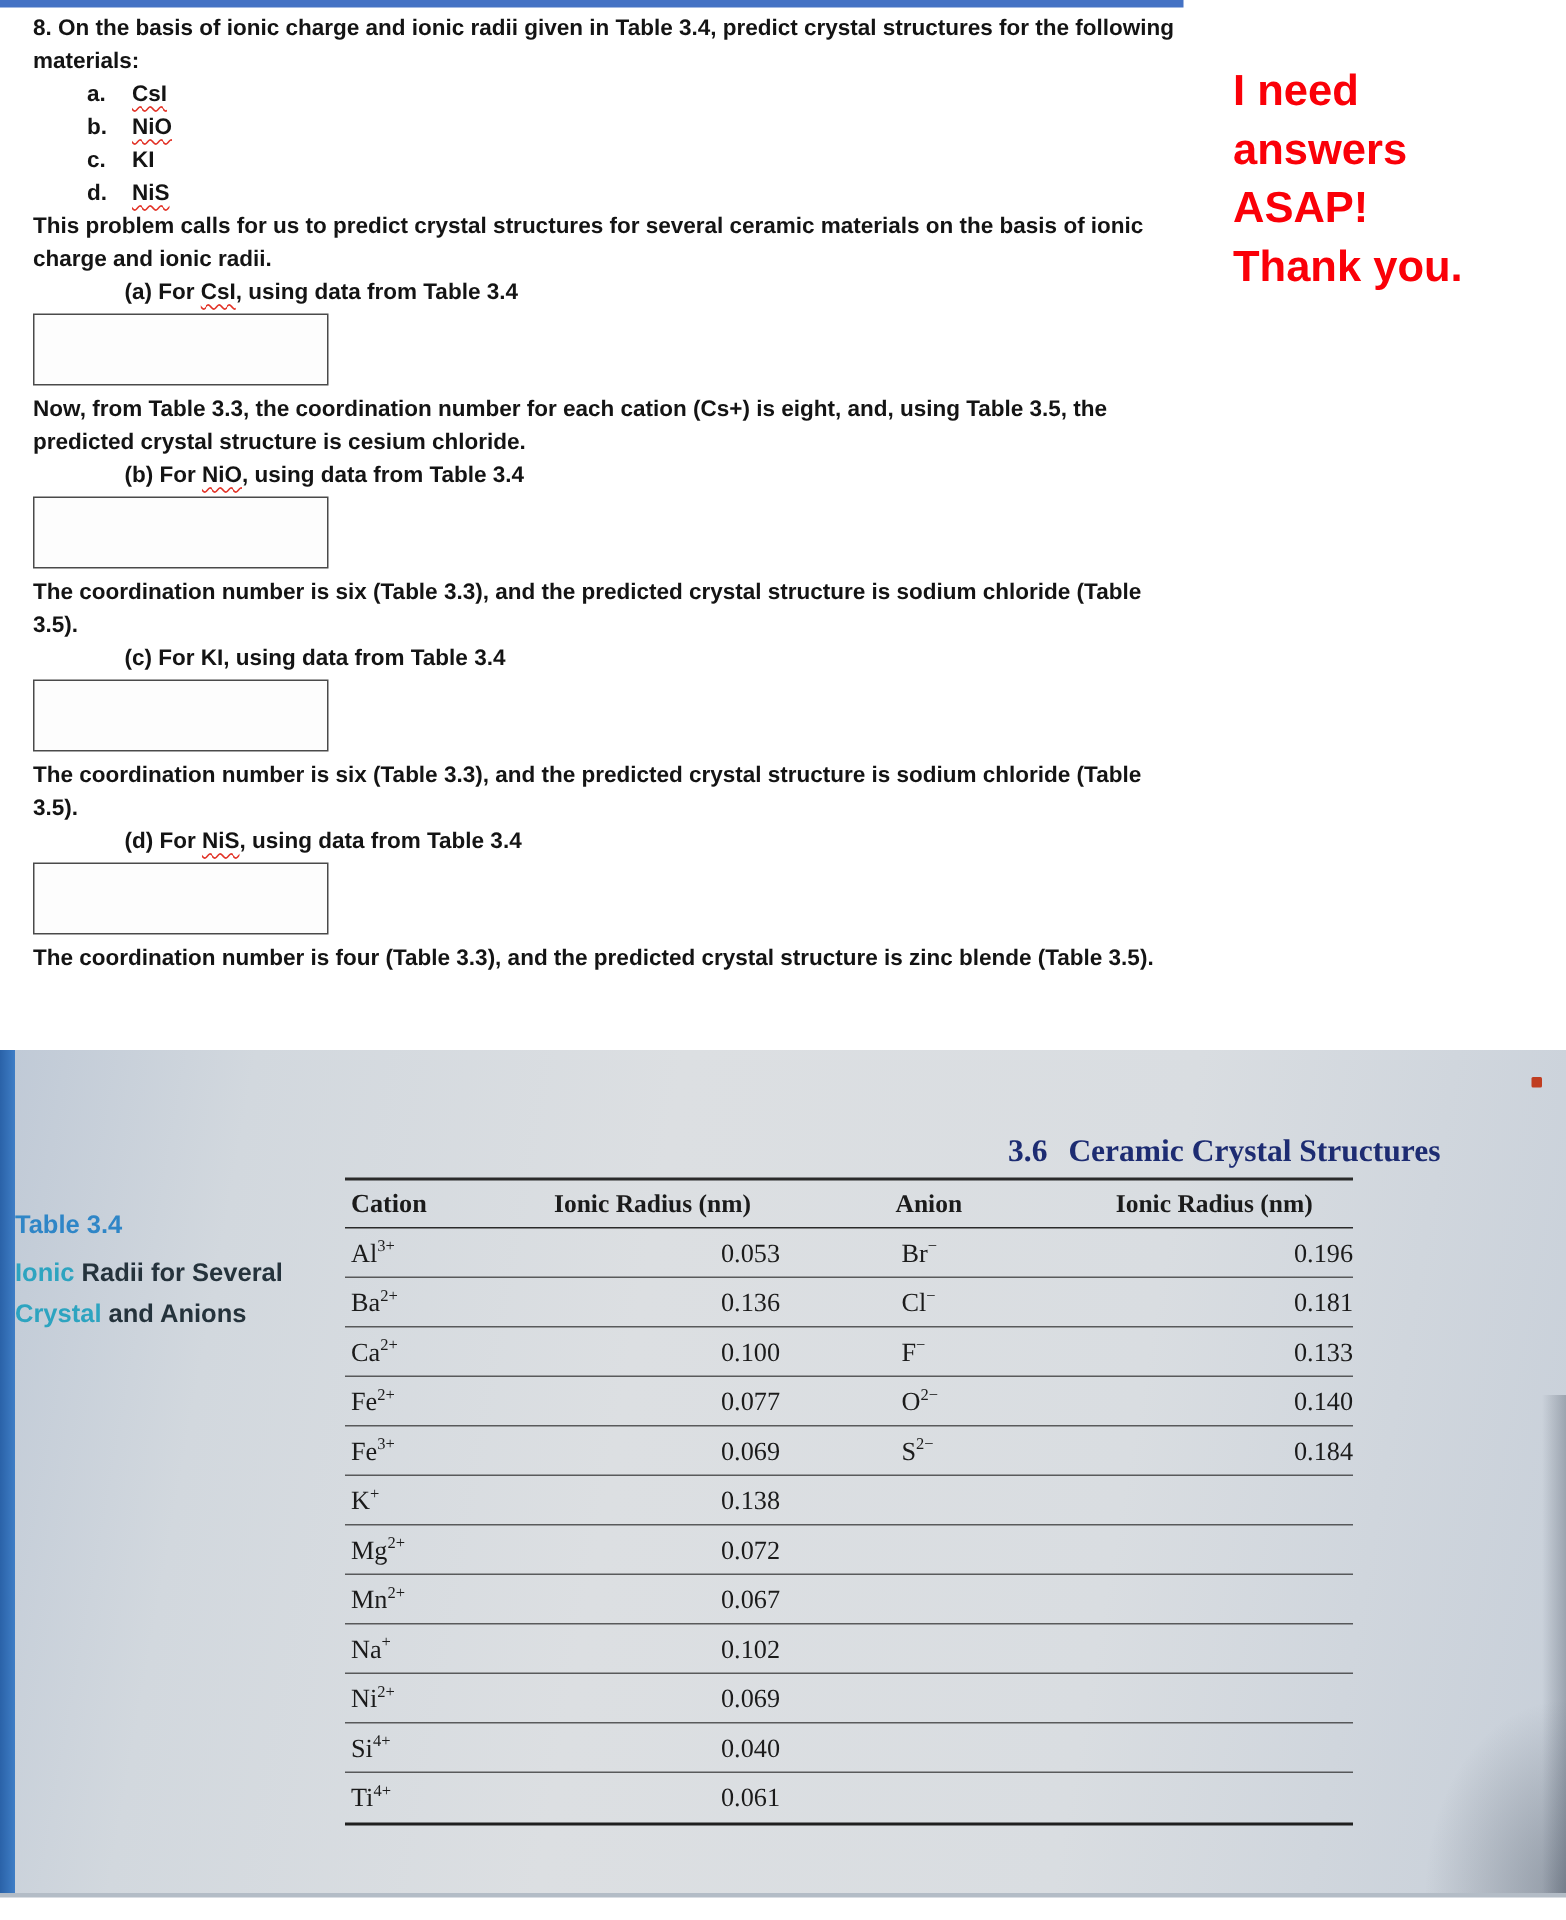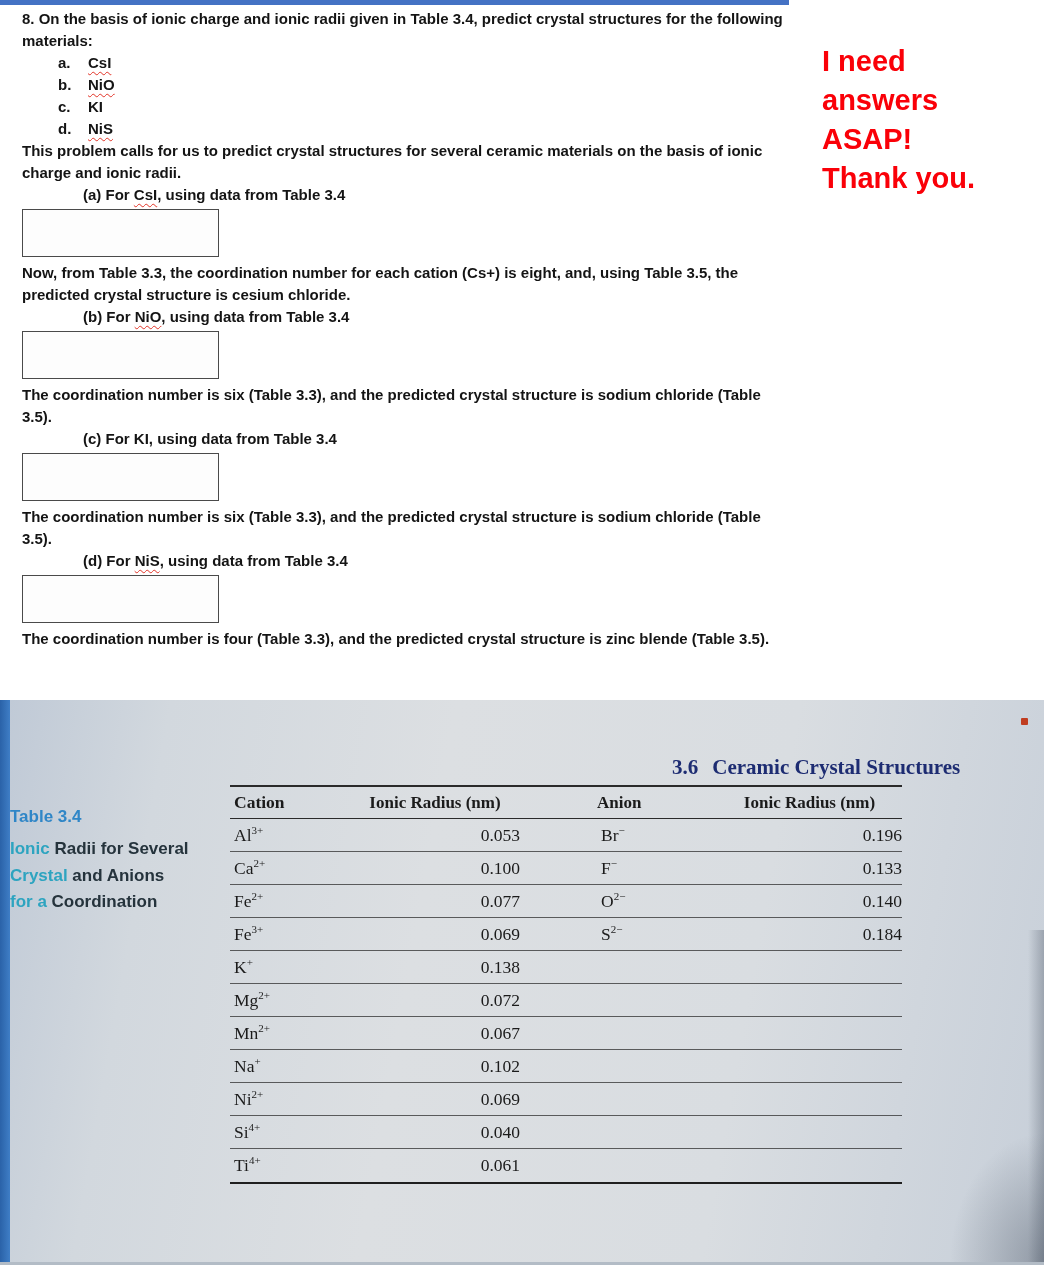--- a/index.html
+++ b/index.html
@@ -132,40 +132,46 @@
 
     <div class="section-heading">
       <span class="num">3.6</span><span>Ceramic Crystal Structures</span>
     </div>
     <div class="heading-dot"></div>
 
     <div class="sidebar">
       <div class="table-label">Table 3.4</div>
       <div class="caption-line"><span class="caption-lead">Ionic</span><span> Radii for Several</span></div>
       <div class="caption-line"><span class="caption-lead">Crystal</span><span> and Anions</span></div>
-      <div class="caption-line"><span class="caption-lead">for a</span><span> Coordination</span></div>
     </div>
 
     <div class="radii-table">
       <div class="thead">
         <div class="cell-sym">Cation</div>
         <div class="h-center">Ionic Radius (nm)</div>
         <div></div>
         <div>Anion</div>
         <div class="h-center">Ionic Radius (nm)</div>
       </div>
 
         <div class="trow">
           <div class="cell-sym"><span>Al</span><sup>3+</sup></div>
           <div class="cell-rad">0.053</div>
           <div></div>
           <div class="cell-sym"><span>Br</span><sup>−</sup></div>
           <div class="cell-rad">0.196</div>
         </div>
 
+        <div class="trow">
+          <div class="cell-sym"><span>Ba</span><sup>2+</sup></div>
+          <div class="cell-rad">0.136</div>
+          <div></div>
+          <div class="cell-sym"><span>Cl</span><sup>−</sup></div>
+          <div class="cell-rad">0.181</div>
+        </div>
 
         <div class="trow">
           <div class="cell-sym"><span>Ca</span><sup>2+</sup></div>
           <div class="cell-rad">0.100</div>
           <div></div>
           <div class="cell-sym"><span>F</span><sup>−</sup></div>
           <div class="cell-rad">0.133</div>
         </div>
 
 

